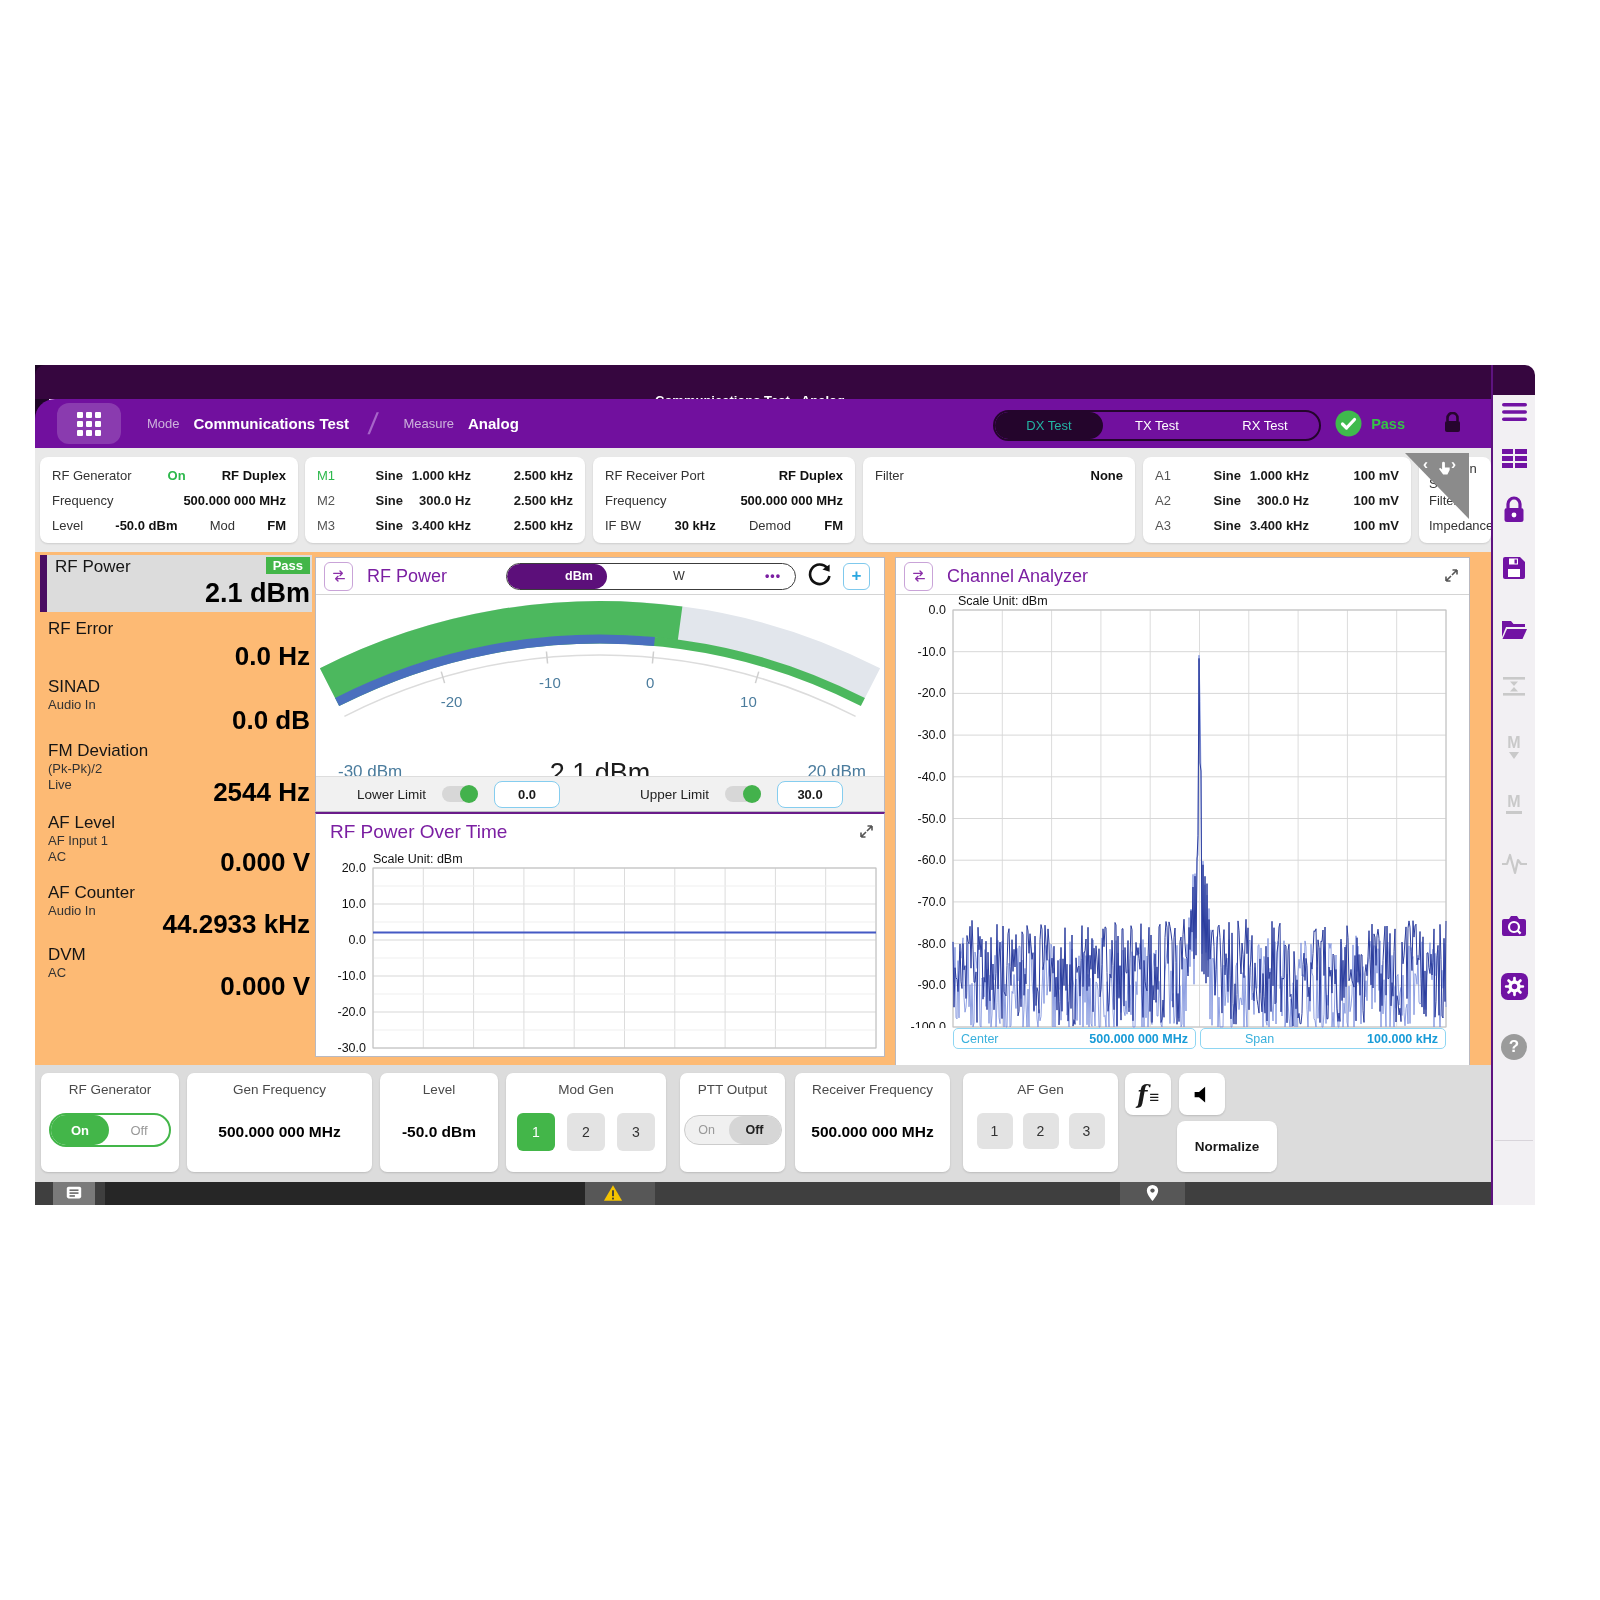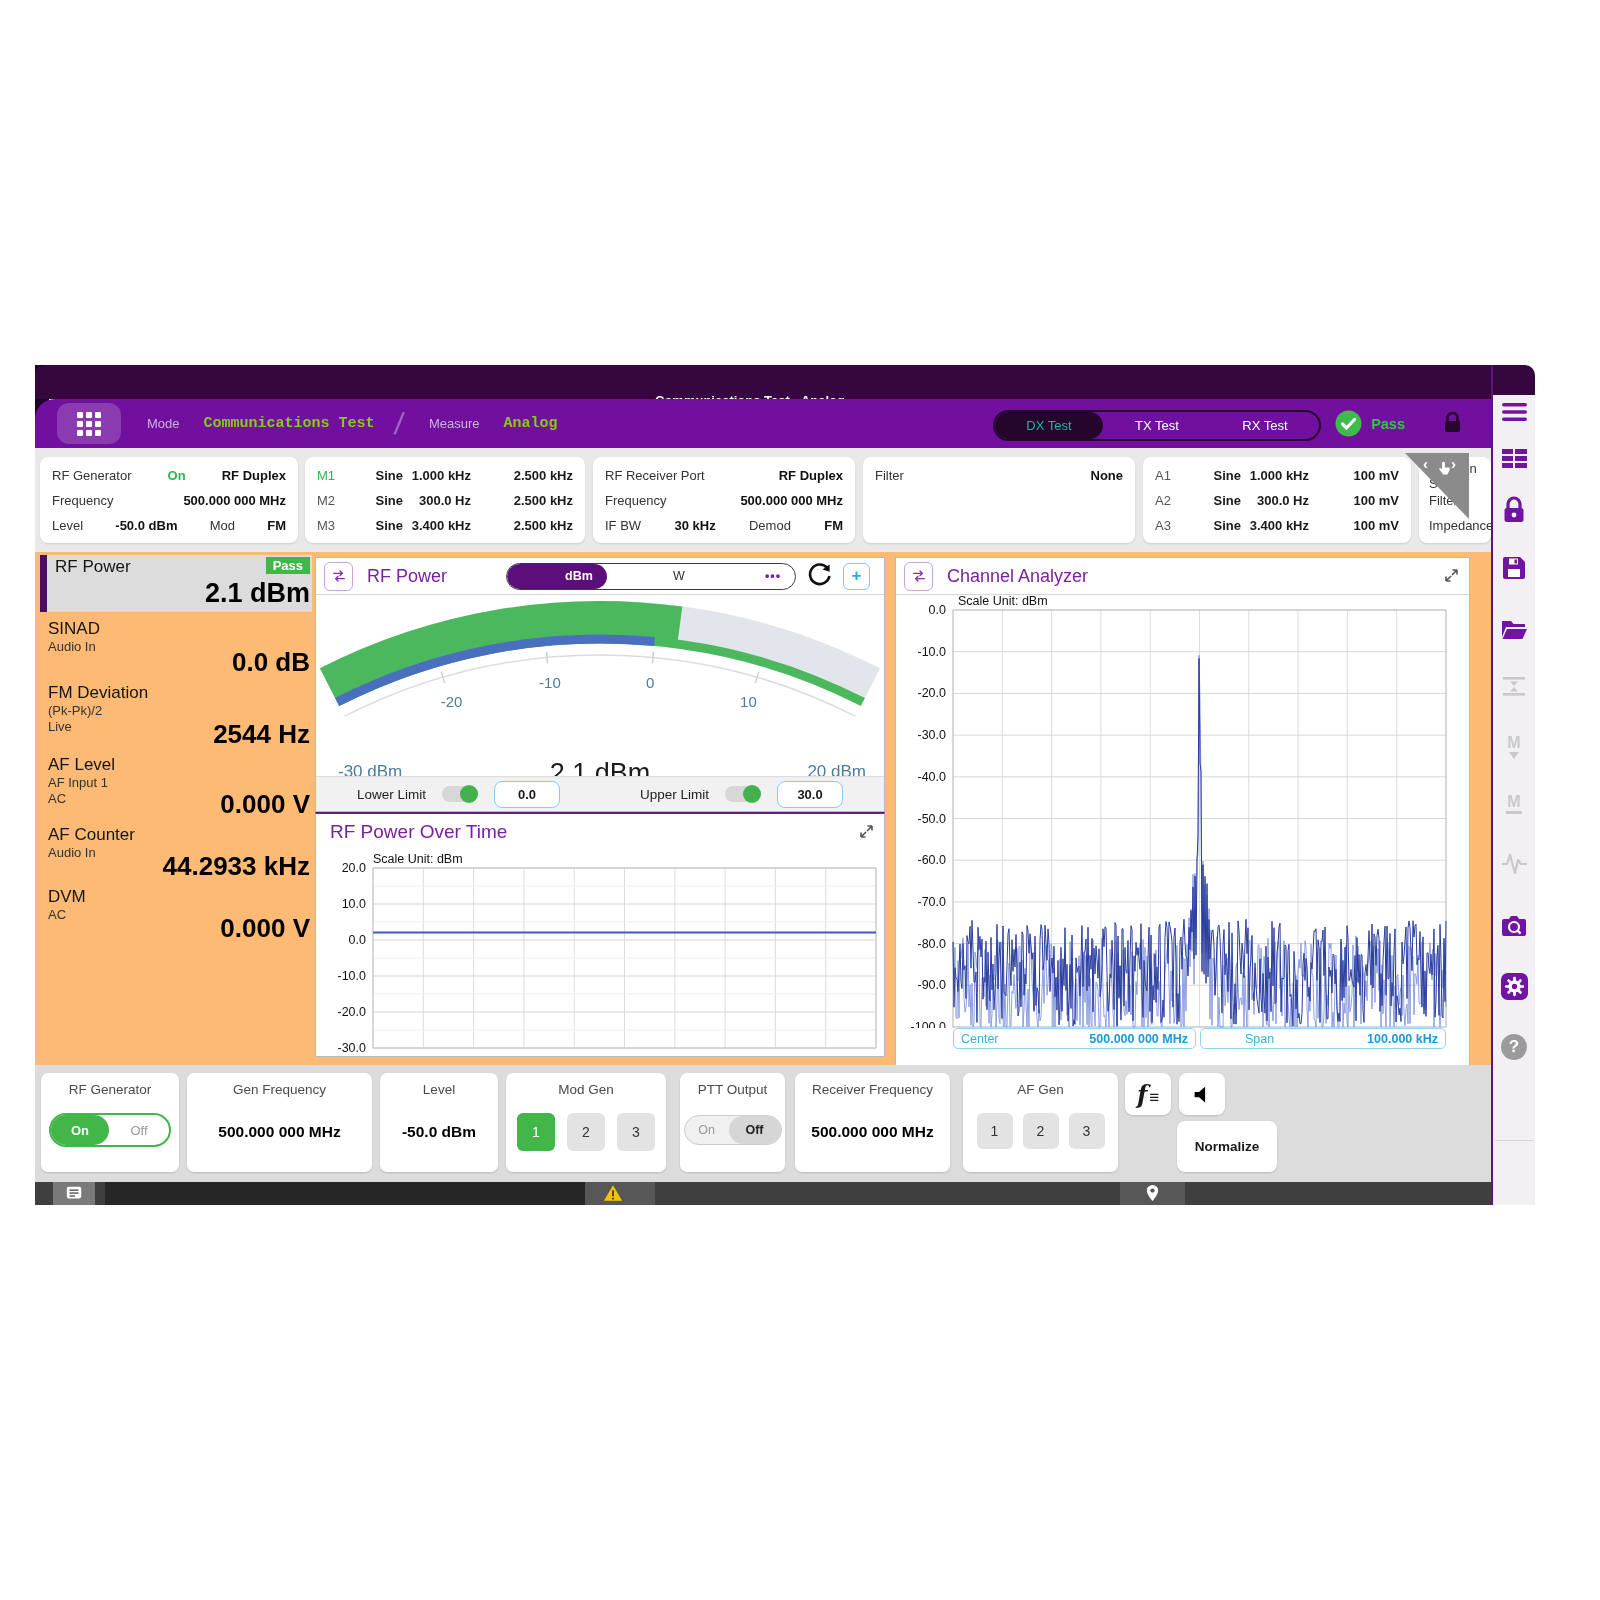--- a/index.html
+++ b/index.html
@@ -8,21 +8,21 @@
 
   
   #titlebar{position:absolute;left:0;top:0;width:1500px;height:34px;background:#36063f;border-radius:10px 10px 0 0;}
   #titlebar .ttl{position:absolute;left:0;right:70px;top:8px;text-align:center;color:#fff;font-size:13px;font-weight:bold;margin-top:20px;}
   #notch{position:absolute;left:0;top:0;width:14px;height:80px;background:#1e0426;}
   #navbar{position:absolute;left:0;top:34px;width:1458px;height:49px;background:#71109e;border-radius:20px 0 0 0;display:flex;align-items:center;}
   .appgrid-btn{margin-left:22px;width:64px;height:41px;background:rgba(255,255,255,.18);border-radius:12px;display:flex;align-items:center;justify-content:center;cursor:pointer;}
   .appgrid{display:grid;grid-template-columns:repeat(3,6px);grid-gap:3px;}
   .appgrid i{width:6px;height:6px;background:#fff;border-radius:1px;display:block;}
   .nav-dim{color:#cdb2dc;font-size:13px;margin-left:26px;}
-  .nav-strong{color:#84cc16;font-size:15px;font-weight:bold;margin-left:24px;font-family:Liberation Mono, monospace;}
+  .nav-strong{color:#ffffff;font-size:15px;font-weight:bold;margin-left:14px;}
   .nav-slash{color:#a765c9;font-size:30px;font-weight:300;margin-left:20px;transform:skewX(-8deg);}
   .test-tabs{position:absolute;right:172px;top:11px;height:27px;border:2px solid #24052c;border-radius:16px;display:flex;overflow:hidden;}
   .test-tab{width:108px;display:flex;align-items:center;justify-content:center;font-size:13px;color:#fff;cursor:pointer;}
   .test-tab.active{background:#24052c;color:#23b3a2;border-radius:14px;}
   .pass-wrap{position:absolute;right:88px;top:11px;display:flex;align-items:center;gap:9px;}
   .pass-txt{color:#35c446;font-size:14.5px;font-weight:bold;}
   .nav-lock{position:absolute;right:32px;top:13px;}
 
   
   #cfgstrip{position:absolute;left:0;top:83px;width:1458px;height:104px;background:#e9e9e9;overflow:hidden;}
@@ -288,20 +288,24 @@
 
   <div id="main">
 
     <div id="meas">
       <div class="mitem hl">
         <div class="hl-top">
           <span class="mlabel">RF Power</span>
           <span class="badge">Pass</span>
         </div>
         <div class="mvalue">2.1 dBm</div>
+      </div>
+      <div class="mitem" style="height:56px;">
+        <div class="mlabel">RF Error</div>
+        <div class="mvalue">0.0 Hz</div>
       </div>
       <div class="mitem" style="height:62px;">
         <div class="mlabel">SINAD</div>
         <div class="msub">Audio In</div>
         <div class="mvalue">0.0 dB</div>
       </div>
       <div class="mitem" style="height:70px;">
         <div class="mlabel">FM Deviation</div>
         <div class="msub">(Pk-Pk)/2</div>
         <div class="msub">Live</div>

